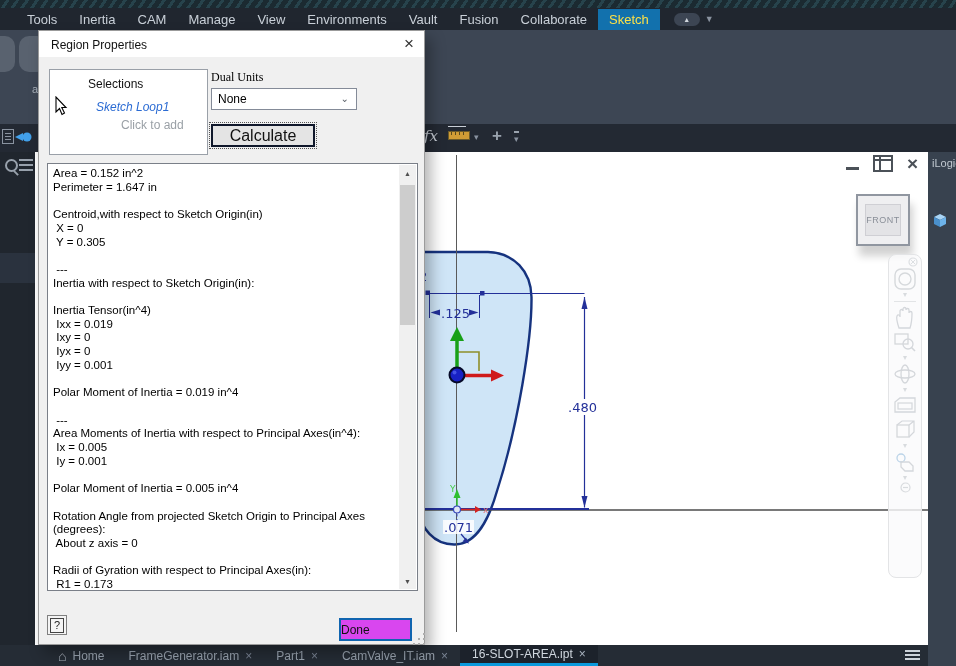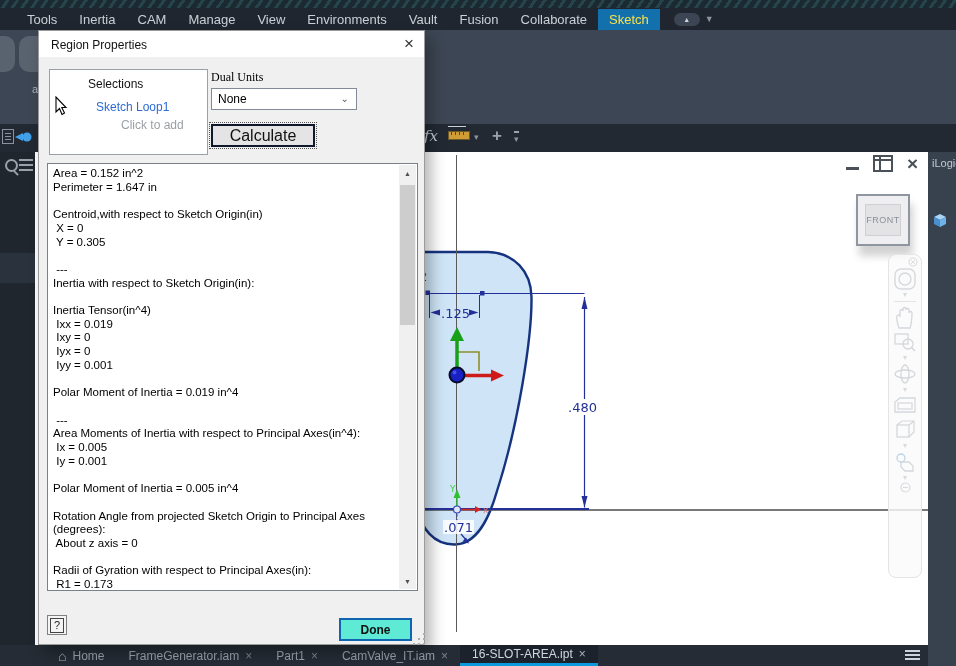--- a/index.html
+++ b/index.html
@@ -91,21 +91,21 @@
   
   .dialog{position:absolute;left:38px;top:30px;width:387px;height:615px;background:#f0f0f0;
     border:1px solid #9b9b9b;box-sizing:border-box;z-index:10;
     box-shadow:6px 8px 14px rgba(0,0,0,0.3);font-size:12px;color:#000;}
   .dlg-title{position:absolute;left:0;top:0;width:100%;height:26px;background:#fff;}
   .dlg-title-text{position:absolute;left:12px;top:7px;font-size:12px;color:#111;}
   .dlg-close{position:absolute;right:10px;top:3px;font-size:17px;color:#333;}
 
   .sel-box{position:absolute;left:10px;top:38px;width:141px;height:84px;background:#fff;border:1px solid #9aa0a8;padding-left:16px;}
   .sel-header{margin:7px 0 0 22px;color:#111;}
-  .sel-item{margin:9px 0 0 30px;color:#2b6bd3;}
+  .sel-item{margin:9px 0 0 30px;color:#2b6bd3;font-style:italic;}
   .sel-add{margin:4px 0 0 55px;color:#9aa0a6;}
   .cursor-svg{position:absolute;left:4px;top:26px;}
 
   .dual-label{position:absolute;left:172px;top:39px;font-family:Liberation Serif, serif;}
   .dual-select{position:absolute;left:172px;top:57px;width:146px;height:22px;background:#fff;
     border:1px solid #848b98;box-sizing:border-box;display:flex;align-items:center;padding-left:6px;}
   .dual-chev{position:absolute;right:7px;top:4px;color:#5a6068;font-size:10px;}
 
   .calc-btn{position:absolute;left:172px;top:93px;width:104px;height:23px;background:#e4e4e4;
     border:2px solid #0f172a;outline:1px dotted #555;outline-offset:1px;box-sizing:border-box;
@@ -118,23 +118,23 @@
   .vscroll{position:absolute;right:1px;top:1px;bottom:1px;width:17px;background:#f0f0f0;}
   .vs-arrow{position:absolute;left:0;width:17px;height:16px;display:flex;align-items:center;
     justify-content:center;font-size:7px;color:#505050;}
   .vs-up{top:0;}
   .vs-down{bottom:0;}
   .vs-thumb{position:absolute;left:1px;top:20px;width:15px;height:140px;background:#cdcdcd;}
 
   .help-btn{position:absolute;left:8px;top:584px;width:20px;height:20px;background:#f4f4f4;
     border:1px solid #808080;box-sizing:border-box;display:flex;align-items:center;justify-content:center;}
   .help-glyph{border:1px solid #444;padding:0 3px 1px 3px;font-size:11px;color:#222;line-height:12px;}
-  .done-btn{position:absolute;left:300px;top:587px;width:73px;height:23px;background:#5eead4;
-    border:2px solid #1065b0;box-sizing:border-box;display:flex;align-items:center;justify-content:center;
-    font-size:12px;color:#111;font-weight:bold;}
+  .done-btn{position:absolute;left:300px;top:587px;width:73px;height:23px;background:#d946ef;
+    border:2px solid #1065b0;box-sizing:border-box;display:flex;align-items:center;
+    font-size:12px;color:#111;}
   .grip{position:absolute;right:4px;bottom:4px;width:2px;height:2px;background:#adadad;
     box-shadow:-5px 5px #adadad,0 5px #adadad,5px 5px #adadad,5px 0 #adadad,5px -5px #adadad;}
 </style>
 </head>
 <body>
 
 <div id="screen">
 
   <div class="titlebar"></div>
 

